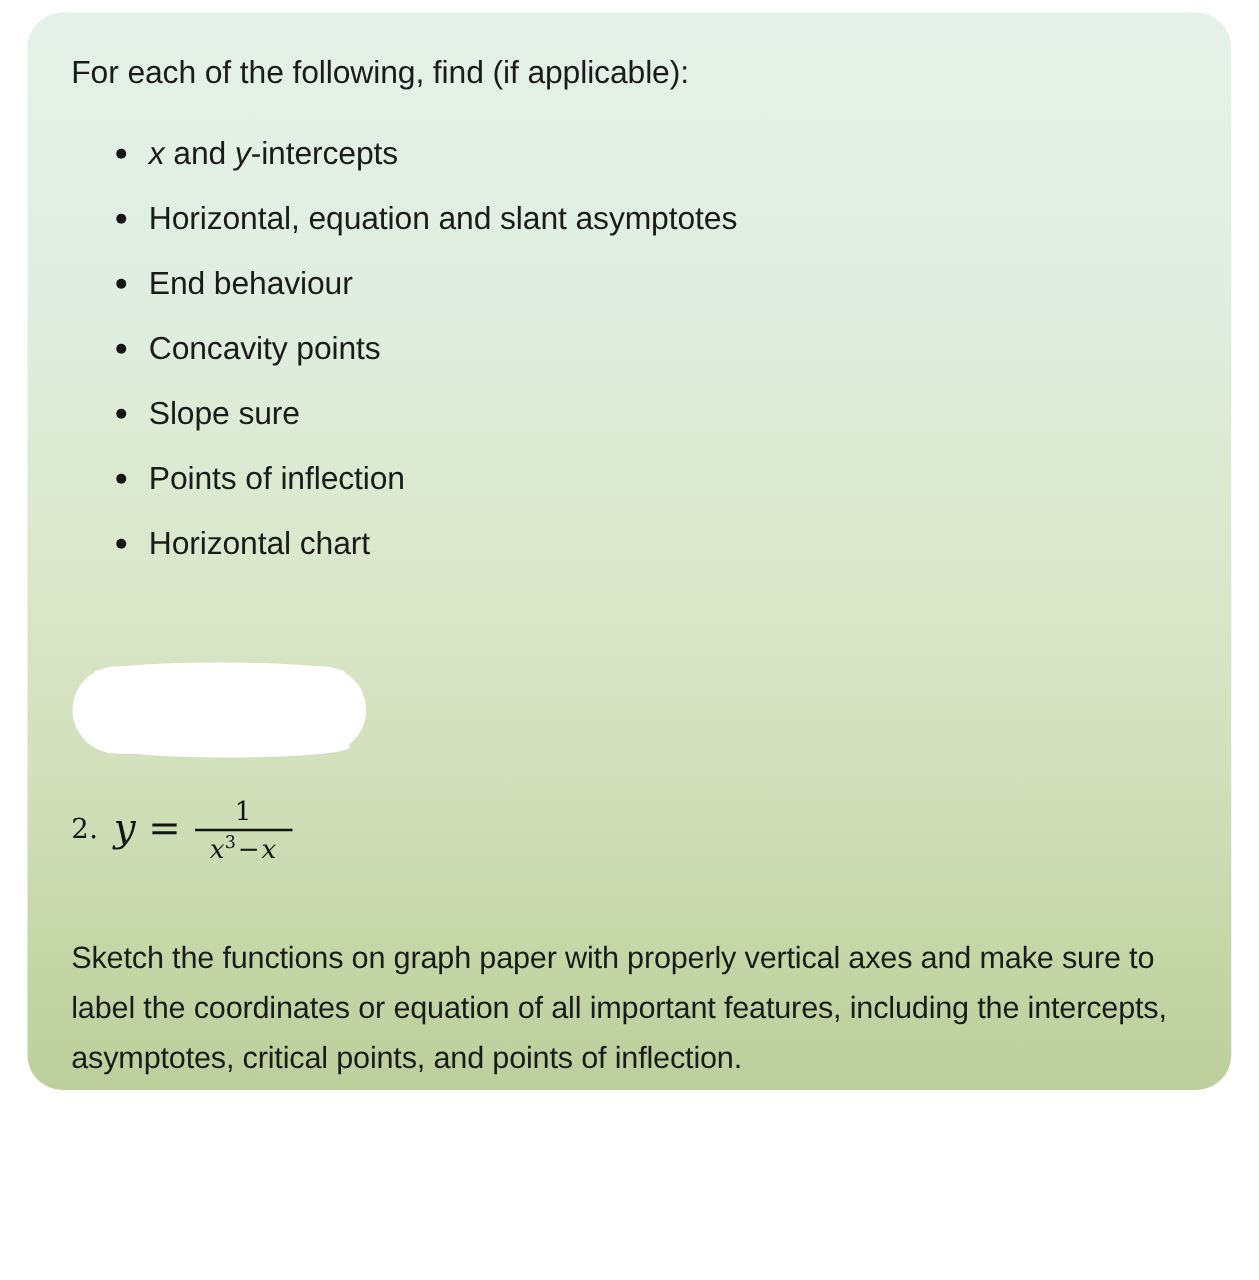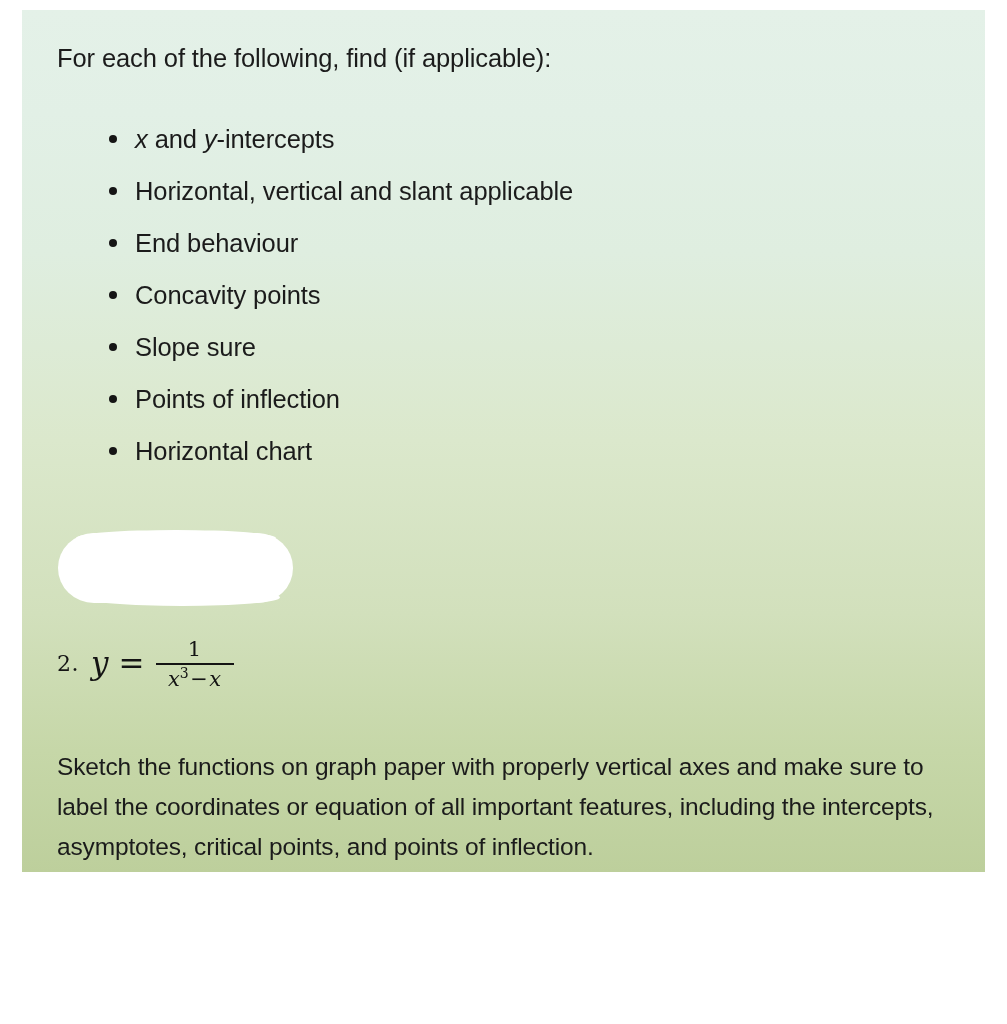--- a/index.html
+++ b/index.html
@@ -27,40 +27,41 @@
     background: linear-gradient(to bottom,
                 #e4f1e8 0%,
                 #e2f0e6 12%,
                 #dfeee0 28%,
                 #dbe8cc 50%,
                 #d2e0bc 70%,
                 #c6d7a8 86%,
                 #bdcf9c 100%);
     box-sizing: border-box;
     overflow: hidden;
+    border-radius: 28px;
   }
 
   
   #prompt-heading {
     position: absolute;
     left: 35px;
     top: 33px;
     font-size: 25.5px;
     line-height: 1.25;
     color: #1b1b1b;
     letter-spacing: -0.1px;
     white-space: nowrap;
   }
 
   
   #requirements-list {
     position: absolute;
     left: 35px;
     top: 98px;
-    margin: 16px;
+    margin: 0;
     padding: 0;
     list-style: none;
     width: 880px;
   }
   #requirements-list li {
     position: relative;
     height: 52px;
     padding-left: 62px;
     font-size: 25.5px;
     line-height: 30px;
@@ -195,21 +196,21 @@
 
   <div id="prompt-heading">For each of the following, find (if applicable):</div>
 
   <ul id="requirements-list">
     <li>
       <span class="bullet-dot"></span>
       <span class="li-text"><span class="var-italic">x</span><span> and </span><span class="var-italic">y</span><span>-intercepts</span></span>
     </li>
     <li>
       <span class="bullet-dot"></span>
-      <span class="li-text">Horizontal, vertical and slant applicable</span>
+      <span class="li-text">Horizontal, equation and slant asymptotes</span>
     </li>
     <li>
       <span class="bullet-dot"></span>
       <span class="li-text">End behaviour</span>
     </li>
     <li>
       <span class="bullet-dot"></span>
       <span class="li-text">Concavity points</span>
     </li>
     <li>

